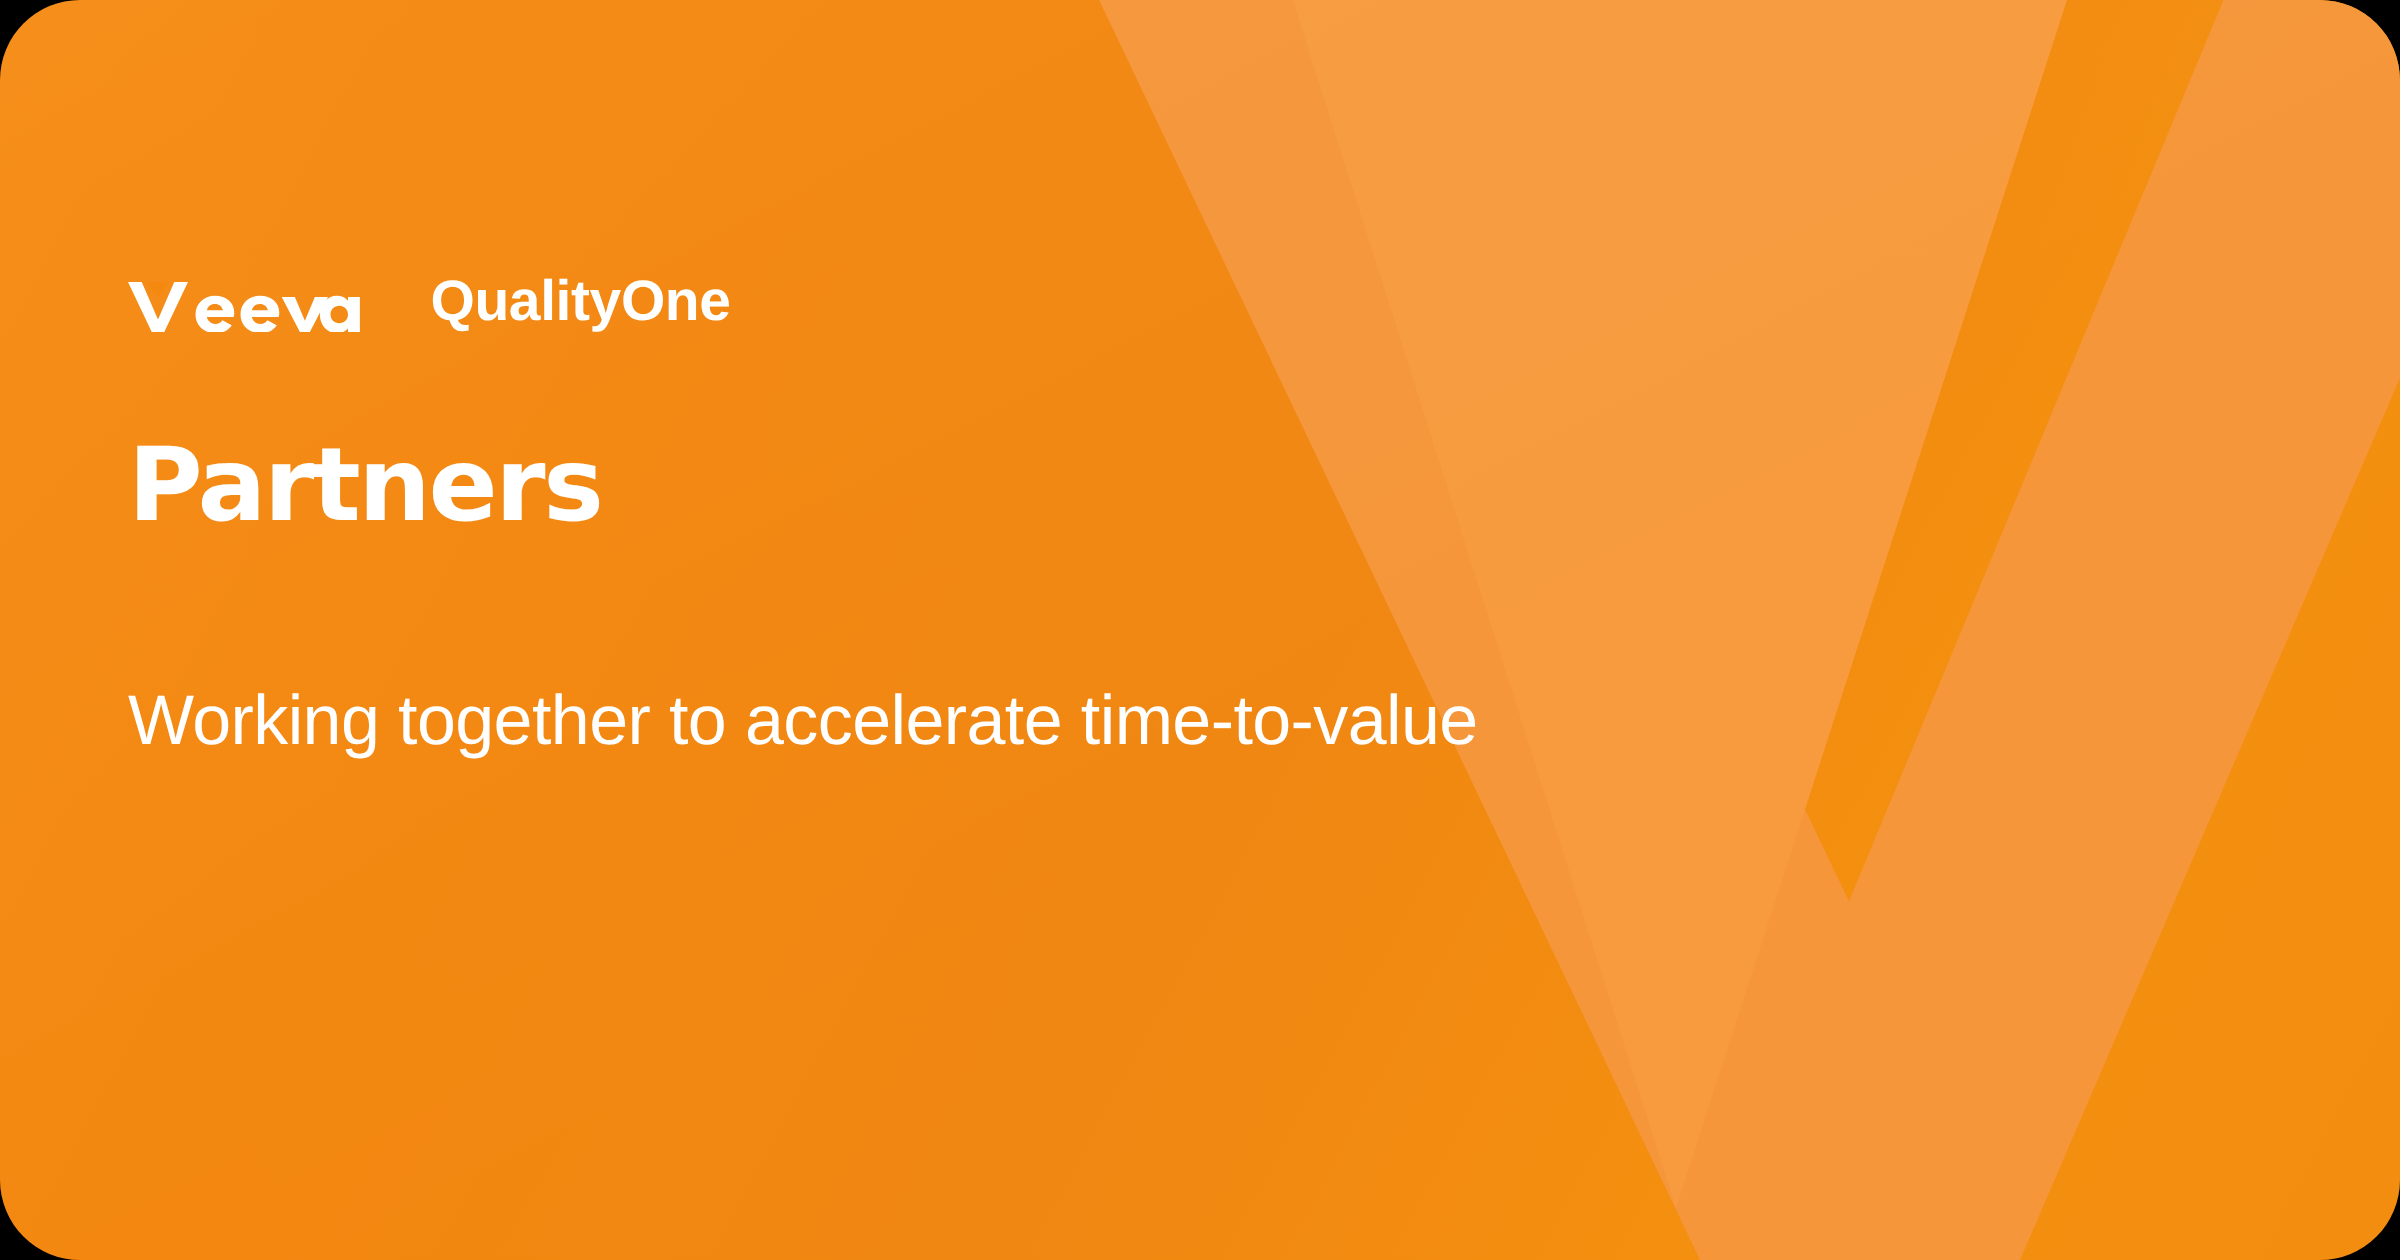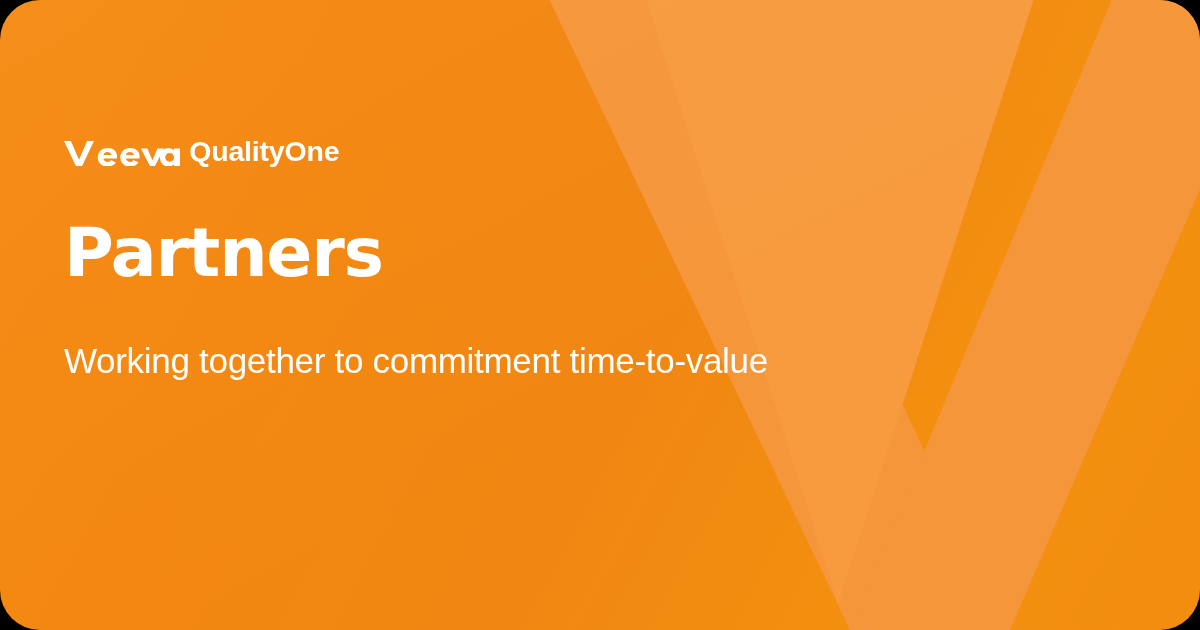--- a/index.html
+++ b/index.html
@@ -44,20 +44,21 @@
   }
 
   
   .logo {
     position: absolute;
     top: 134px;
     left: 0;
     display: flex;
     align-items: center;
     height: 34px;
+    gap: 26px;
   }
   .logo-mark {
     display: block;
     height: 30px;
     width: auto;
   }
   .logo-suffix {
     color: #ffffff;
     font-size: 28.5px;
     font-weight: 600;
@@ -68,21 +69,21 @@
     font-family: "Liberation Sans", sans-serif;
   }
 
   
   .headline {
     position: absolute;
     top: 217px;
     left: 0;
     margin: 0;
     color: #ffffff;
-    font-size: 68px;
+    font-size: 51px;
     font-weight: 700;
     letter-spacing: -1.2px;
     line-height: 1.05;
     white-space: nowrap;
     font-family: "DejaVu Sans", sans-serif;
   }
 
   
   .subtitle {
     position: absolute;
@@ -142,17 +143,17 @@
         <path fill="#ffffff" d="M246 40 L267 40 L283 78 L299 40 L320 40 L291 96 L275 96 Z"></path>
 
         <path fill="#ffffff" d="M352 40v6c-4-5-10-8-18-8-15 0-27 13-27 30s12 30 27 30c8 0 14-3 18-8v6h19V40zm-14 42c-8 0-14-6-14-14s6-14 14-14 14 6 14 14-6 14-14 14z"></path>
       </svg>
       <span class="logo-suffix">QualityOne</span>
     </div>
 
     <h1 class="headline">Partners</h1>
 
     <p class="subtitle">
-      <span class="subtitle-line">Working together to commitment time-to-value</span>
+      <span class="subtitle-line">Working together to accelerate time-to-value</span>
     </p>
 
   </div>
 </div>
 
 </body></html>

